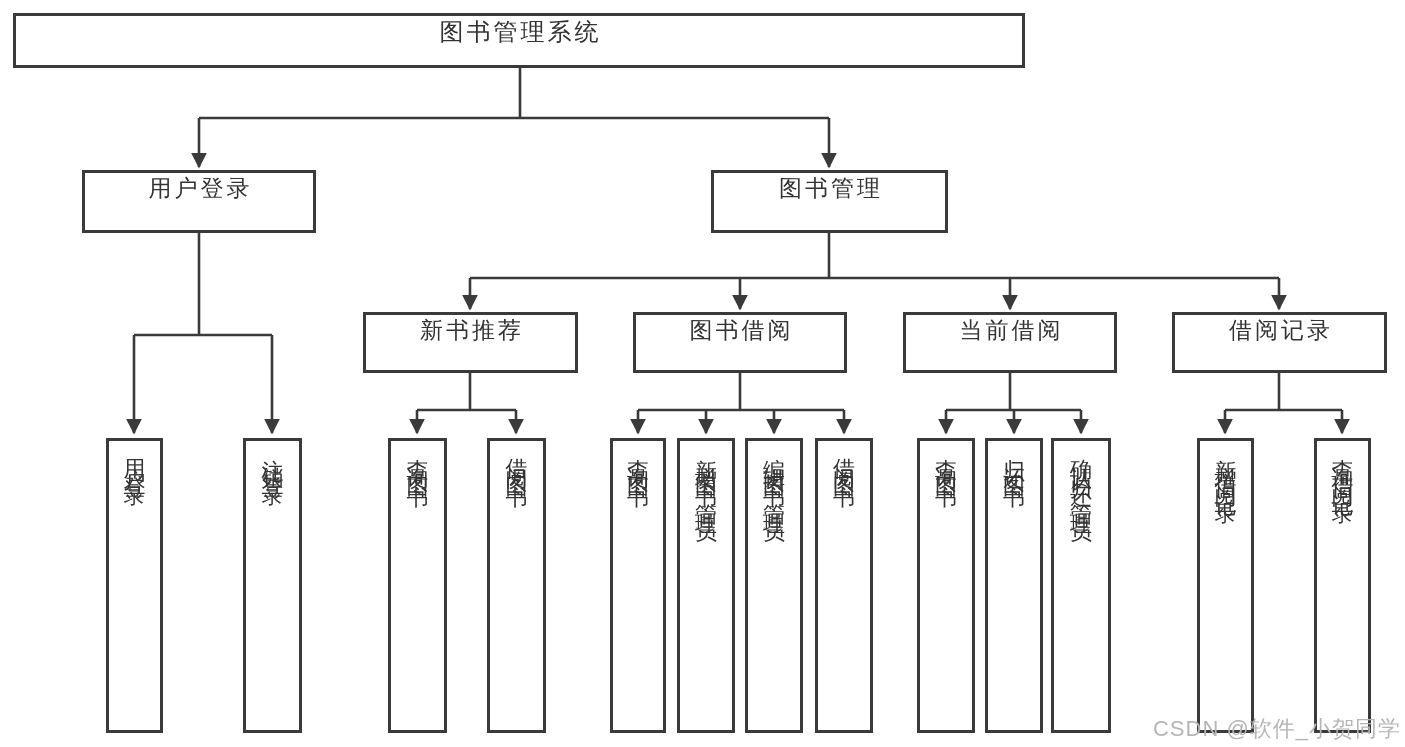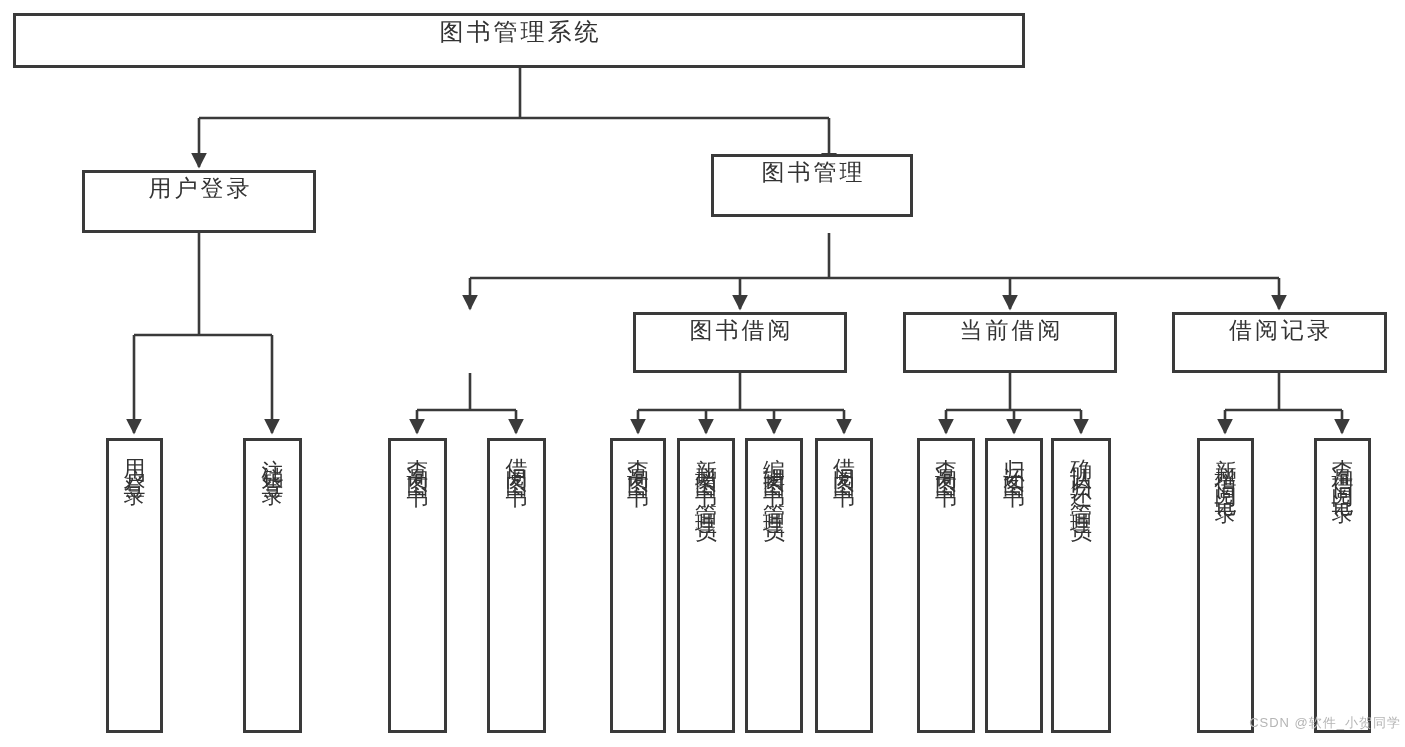--- a/index.html
+++ b/index.html
@@ -31,21 +31,21 @@
   .v .lbl{
     writing-mode:vertical-rl;
     text-orientation:mixed;
     font-size:22px;
     letter-spacing:9px;
     line-height:1;
   }
   .watermark{
     position:absolute;
     right:4px;top:714px;
-    font-size:13px;
+    font-size:22px;
     letter-spacing:1px;
     color:var(--watermark);
     white-space:nowrap;
   }
 </style>
 </head>
 <body>
 
 <div class="stage">
 
@@ -99,24 +99,27 @@
     </g>
   </svg>
 
   <div class="box h title" style="left:13px;top:13px;width:1012px;height:55px">
     <span class="lbl">图书管理系统</span>
   </div>
 
   <div class="box h" style="left:82px;top:170px;width:234px;height:63px">
     <span class="lbl">用户登录</span>
   </div>
-  <div class="box h" style="left:711px;top:154px;width:202px;height:63px">
+  <div class="box h" style="left:711px;top:170px;width:237px;height:63px">
     <span class="lbl">图书管理</span>
   </div>
 
+  <div class="box h" style="left:363px;top:312px;width:215px;height:61px">
+    <span class="lbl">新书推荐</span>
+  </div>
   <div class="box h" style="left:633px;top:312px;width:214px;height:61px">
     <span class="lbl">图书借阅</span>
   </div>
   <div class="box h" style="left:903px;top:312px;width:214px;height:61px">
     <span class="lbl">当前借阅</span>
   </div>
   <div class="box h" style="left:1172px;top:312px;width:215px;height:61px">
     <span class="lbl">借阅记录</span>
   </div>
 

